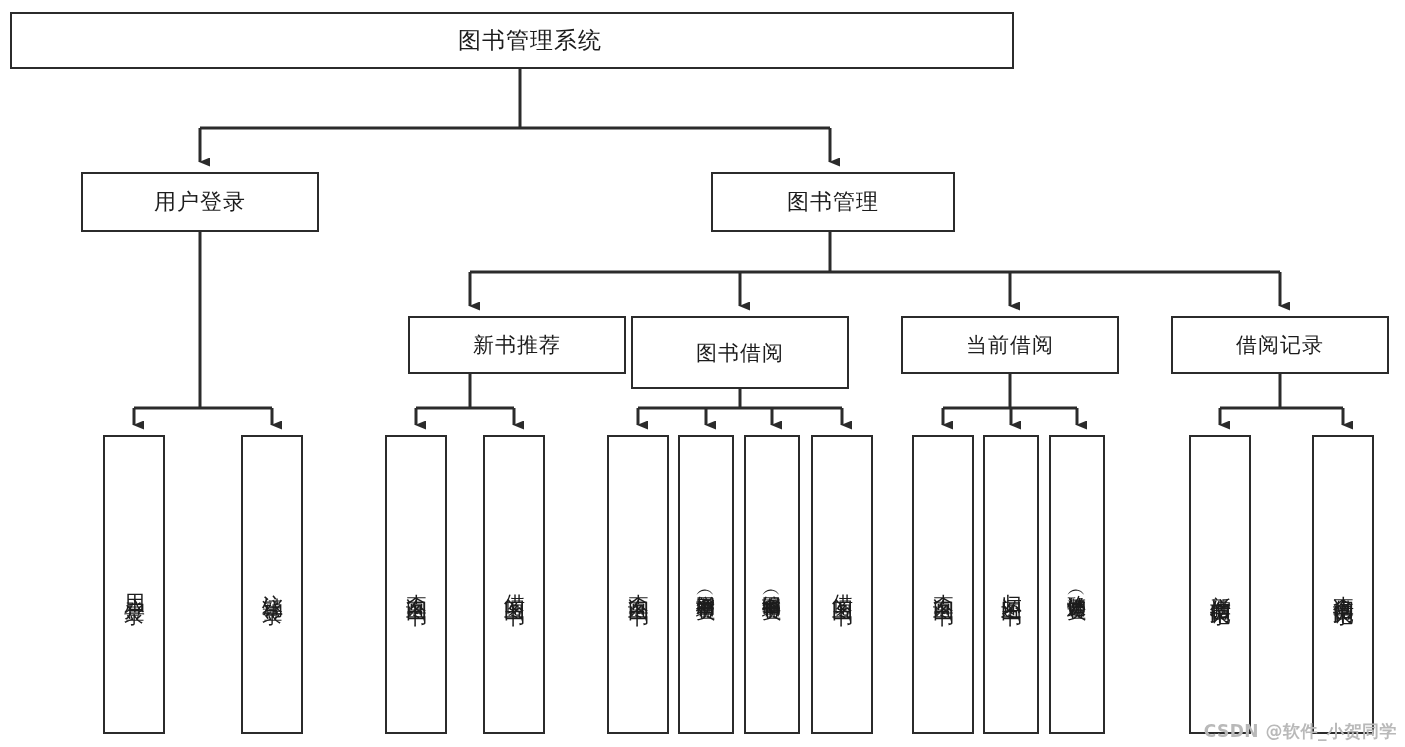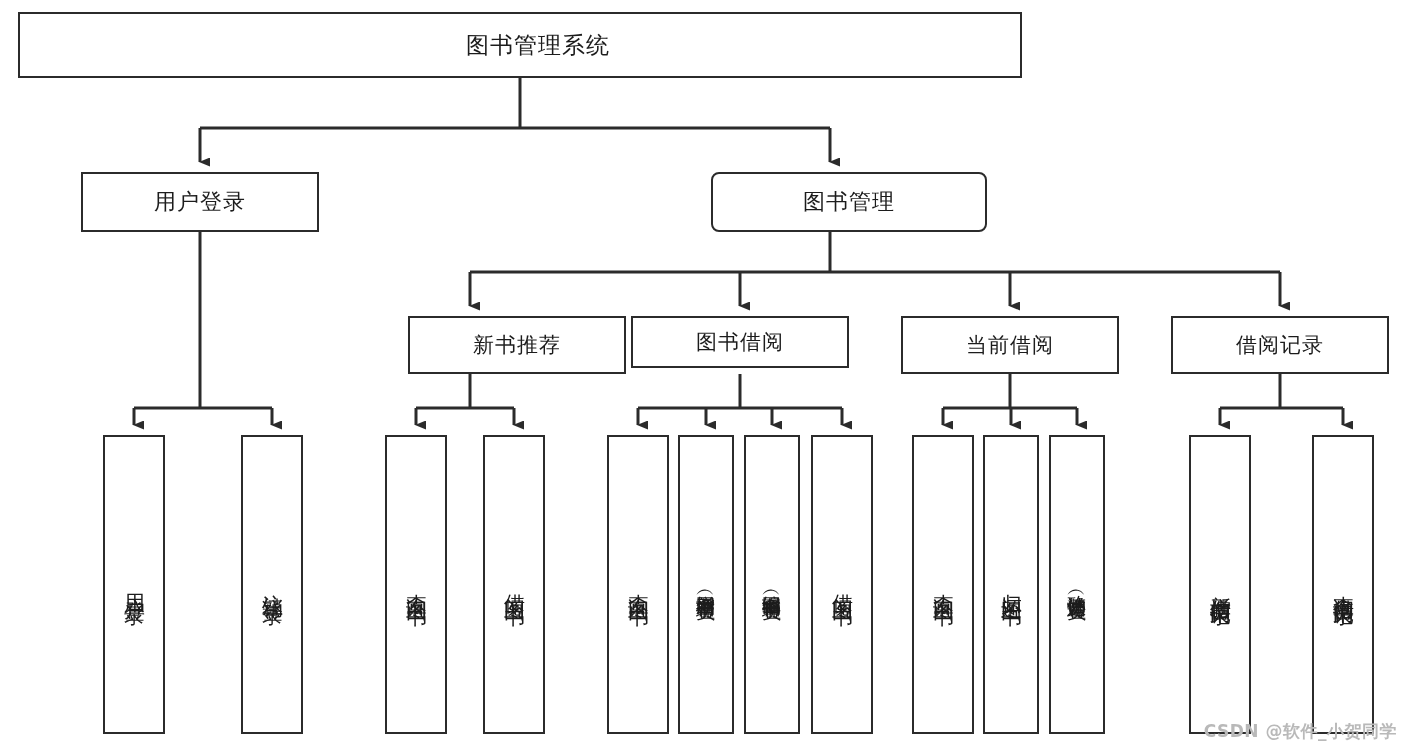--- a/index.html
+++ b/index.html
@@ -118,35 +118,35 @@
       <path d="M1011,408 L1011,425" marker-end="url(#arr)"></path>
       <path d="M1077,408 L1077,425" marker-end="url(#arr)"></path>
 
       <path d="M1280,374 L1280,408"></path>
       <path d="M1220,408 L1343,408"></path>
       <path d="M1220,408 L1220,425" marker-end="url(#arr)"></path>
       <path d="M1343,408 L1343,425" marker-end="url(#arr)"></path>
     </g>
   </svg>
 
-  <div class="node root" style="left:18px; top:12px; width:1004px; height:66px;padding-left:36px;">
+  <div class="node root" style="left:10px; top:12px; width:1004px; height:57px;padding-left:36px;">
     <span class="hlabel">图书管理系统</span>
   </div>
 
   <div class="node lvl2" style="left:81px; top:172px; width:238px; height:60px;">
     <span class="hlabel">用户登录</span>
   </div>
-  <div class="node lvl2" style="left:711px; top:172px; width:276px; height:60px;border-radius:8px;">
+  <div class="node lvl2" style="left:711px; top:172px; width:244px; height:60px;">
     <span class="hlabel">图书管理</span>
   </div>
 
   <div class="node lvl3" style="left:361px; top:316px; width:218px; height:58px;margin-left:47px;">
     <span class="hlabel">新书推荐</span>
   </div>
-  <div class="node lvl3" style="left:631px; top:316px; width:218px; height:52px;">
+  <div class="node lvl3" style="left:631px; top:316px; width:218px; height:73px;">
     <span class="hlabel">图书借阅</span>
   </div>
   <div class="node lvl3" style="left:1171px; top:316px; width:218px; height:58px;">
     <span class="hlabel">借阅记录</span>
   </div>
   <div class="node lvl3" style="left:901px; top:316px; width:218px; height:58px;">
     <span class="hlabel">当前借阅</span>
   </div>
 
   <div class="node leaf" style="left:103px; top:435px; width:62px; height:299px;">

